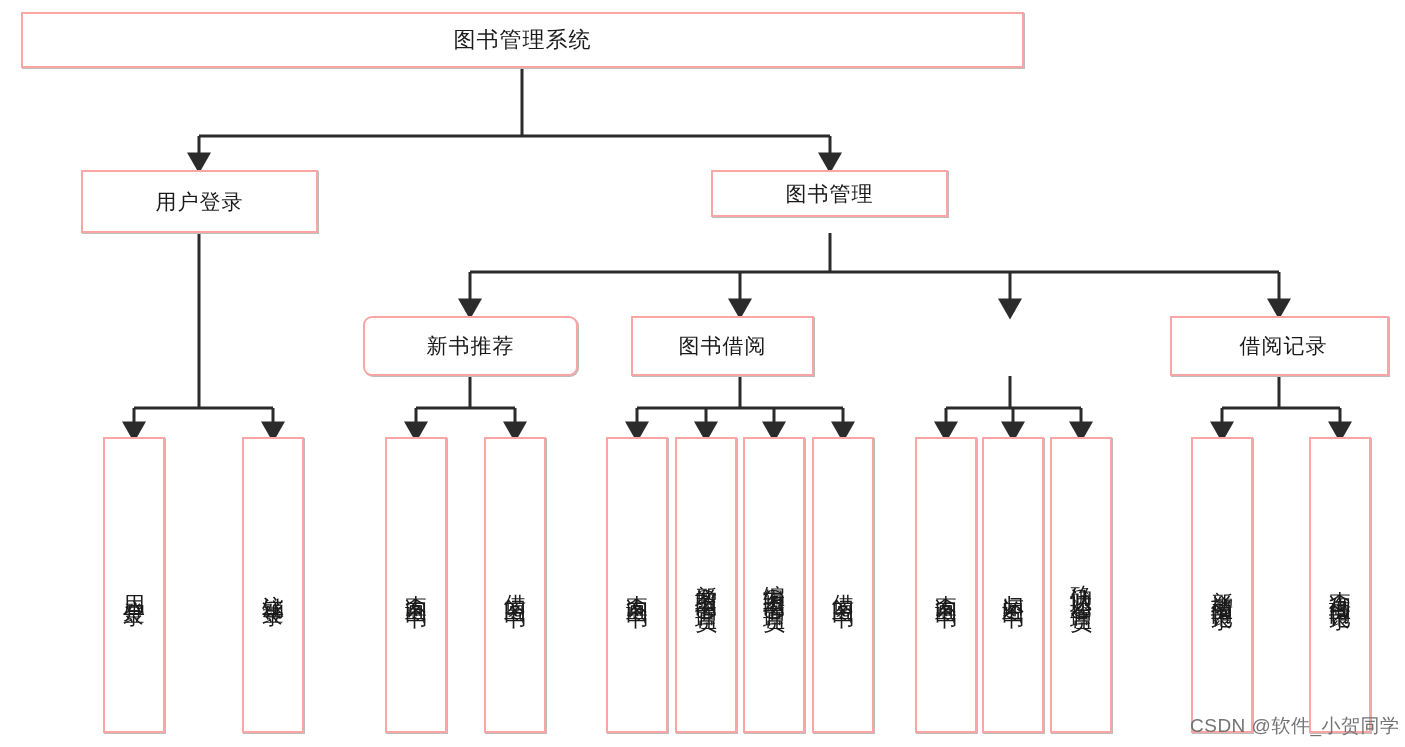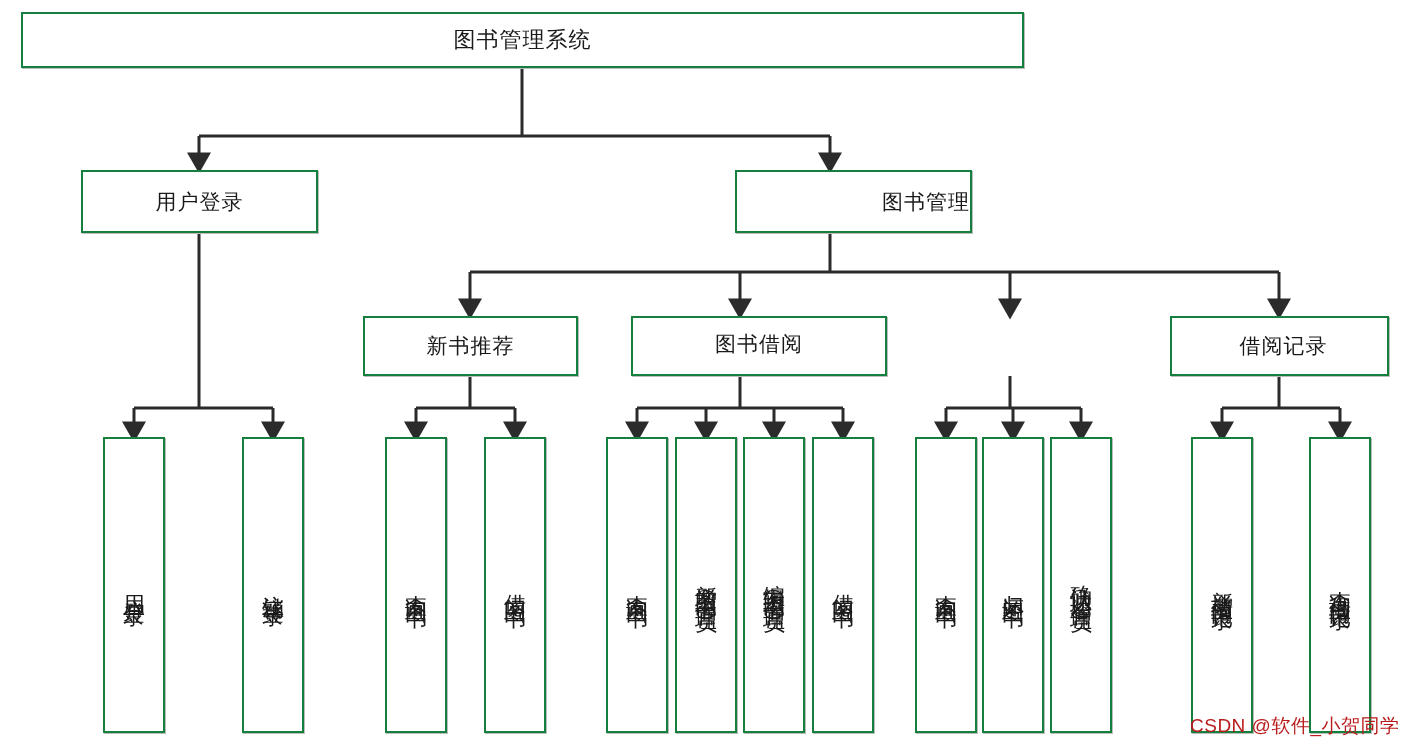--- a/index.html
+++ b/index.html
@@ -6,21 +6,21 @@
   body{
     width:1405px;height:747px;overflow:hidden;
     font-family:"Liberation Sans","DejaVu Sans",sans-serif;
     background:#fff;
   }
   #diagram-root{position:relative;width:1405px;height:747px;background:#fff;}
   svg.edges{position:absolute;left:0;top:0;width:1405px;height:747px;}
   .node{
     position:absolute;
     box-sizing:border-box;
-    border:2px solid #15803d;
+    border:2px solid #fca5a5;
     background:#ffffff;
     display:flex;align-items:center;justify-content:center;
     color:#1a1a1a;
     box-shadow:1px 1px 0 #bdbdbd;
   }
   .node .label{
     display:block;
     text-align:center;
     line-height:1.12;
     white-space:pre;
@@ -31,21 +31,21 @@
   .node.v .label{
     writing-mode:vertical-rl;
     text-orientation:upright;
     font-size:22px;
     letter-spacing:4px;
     line-height:1.1;
     white-space:nowrap;
   }
   .watermark{
     position:absolute;
-    color:#b91c1c;
+    color:#737373;
     font-size:19px;
     letter-spacing:0.5px;
     white-space:nowrap;
     user-select:none;
   }
 </style>
 </head>
 <body>
 
 <div id="diagram-root">
@@ -101,28 +101,28 @@
     </g>
   </svg>
 
   <div class="node root" style="left:21px;top:12px;width:1003px;height:56px;">
     <span class="label">图书管理系统</span>
   </div>
 
   <div class="node h" style="left:81px;top:170px;width:237px;height:63px;">
     <span class="label">用户登录</span>
   </div>
-  <div class="node h" style="left:735px;top:170px;width:237px;height:63px;justify-content:flex-end;">
+  <div class="node h" style="left:711px;top:170px;width:237px;height:47px;">
     <span class="label">图书管理</span>
   </div>
 
-  <div class="node h" style="left:363px;top:316px;width:215px;height:60px;">
+  <div class="node h" style="left:363px;top:316px;width:215px;height:60px;border-radius:9px;">
     <span class="label">新书推荐</span>
   </div>
-  <div class="node h" style="left:631px;top:316px;width:256px;height:60px;font-family:Liberation Mono, monospace;">
+  <div class="node h" style="left:631px;top:316px;width:183px;height:60px;">
     <span class="label">图书借阅</span>
   </div>
   <div class="node h" style="left:1170px;top:316px;width:219px;height:60px;padding-left:8px;">
     <span class="label">借阅记录</span>
   </div>
 
   <div class="node v" style="left:103px;top:437px;width:62px;height:296px;">
     <span class="label">用户登录</span>
   </div>
   <div class="node v" style="left:242px;top:437px;width:62px;height:296px;">

